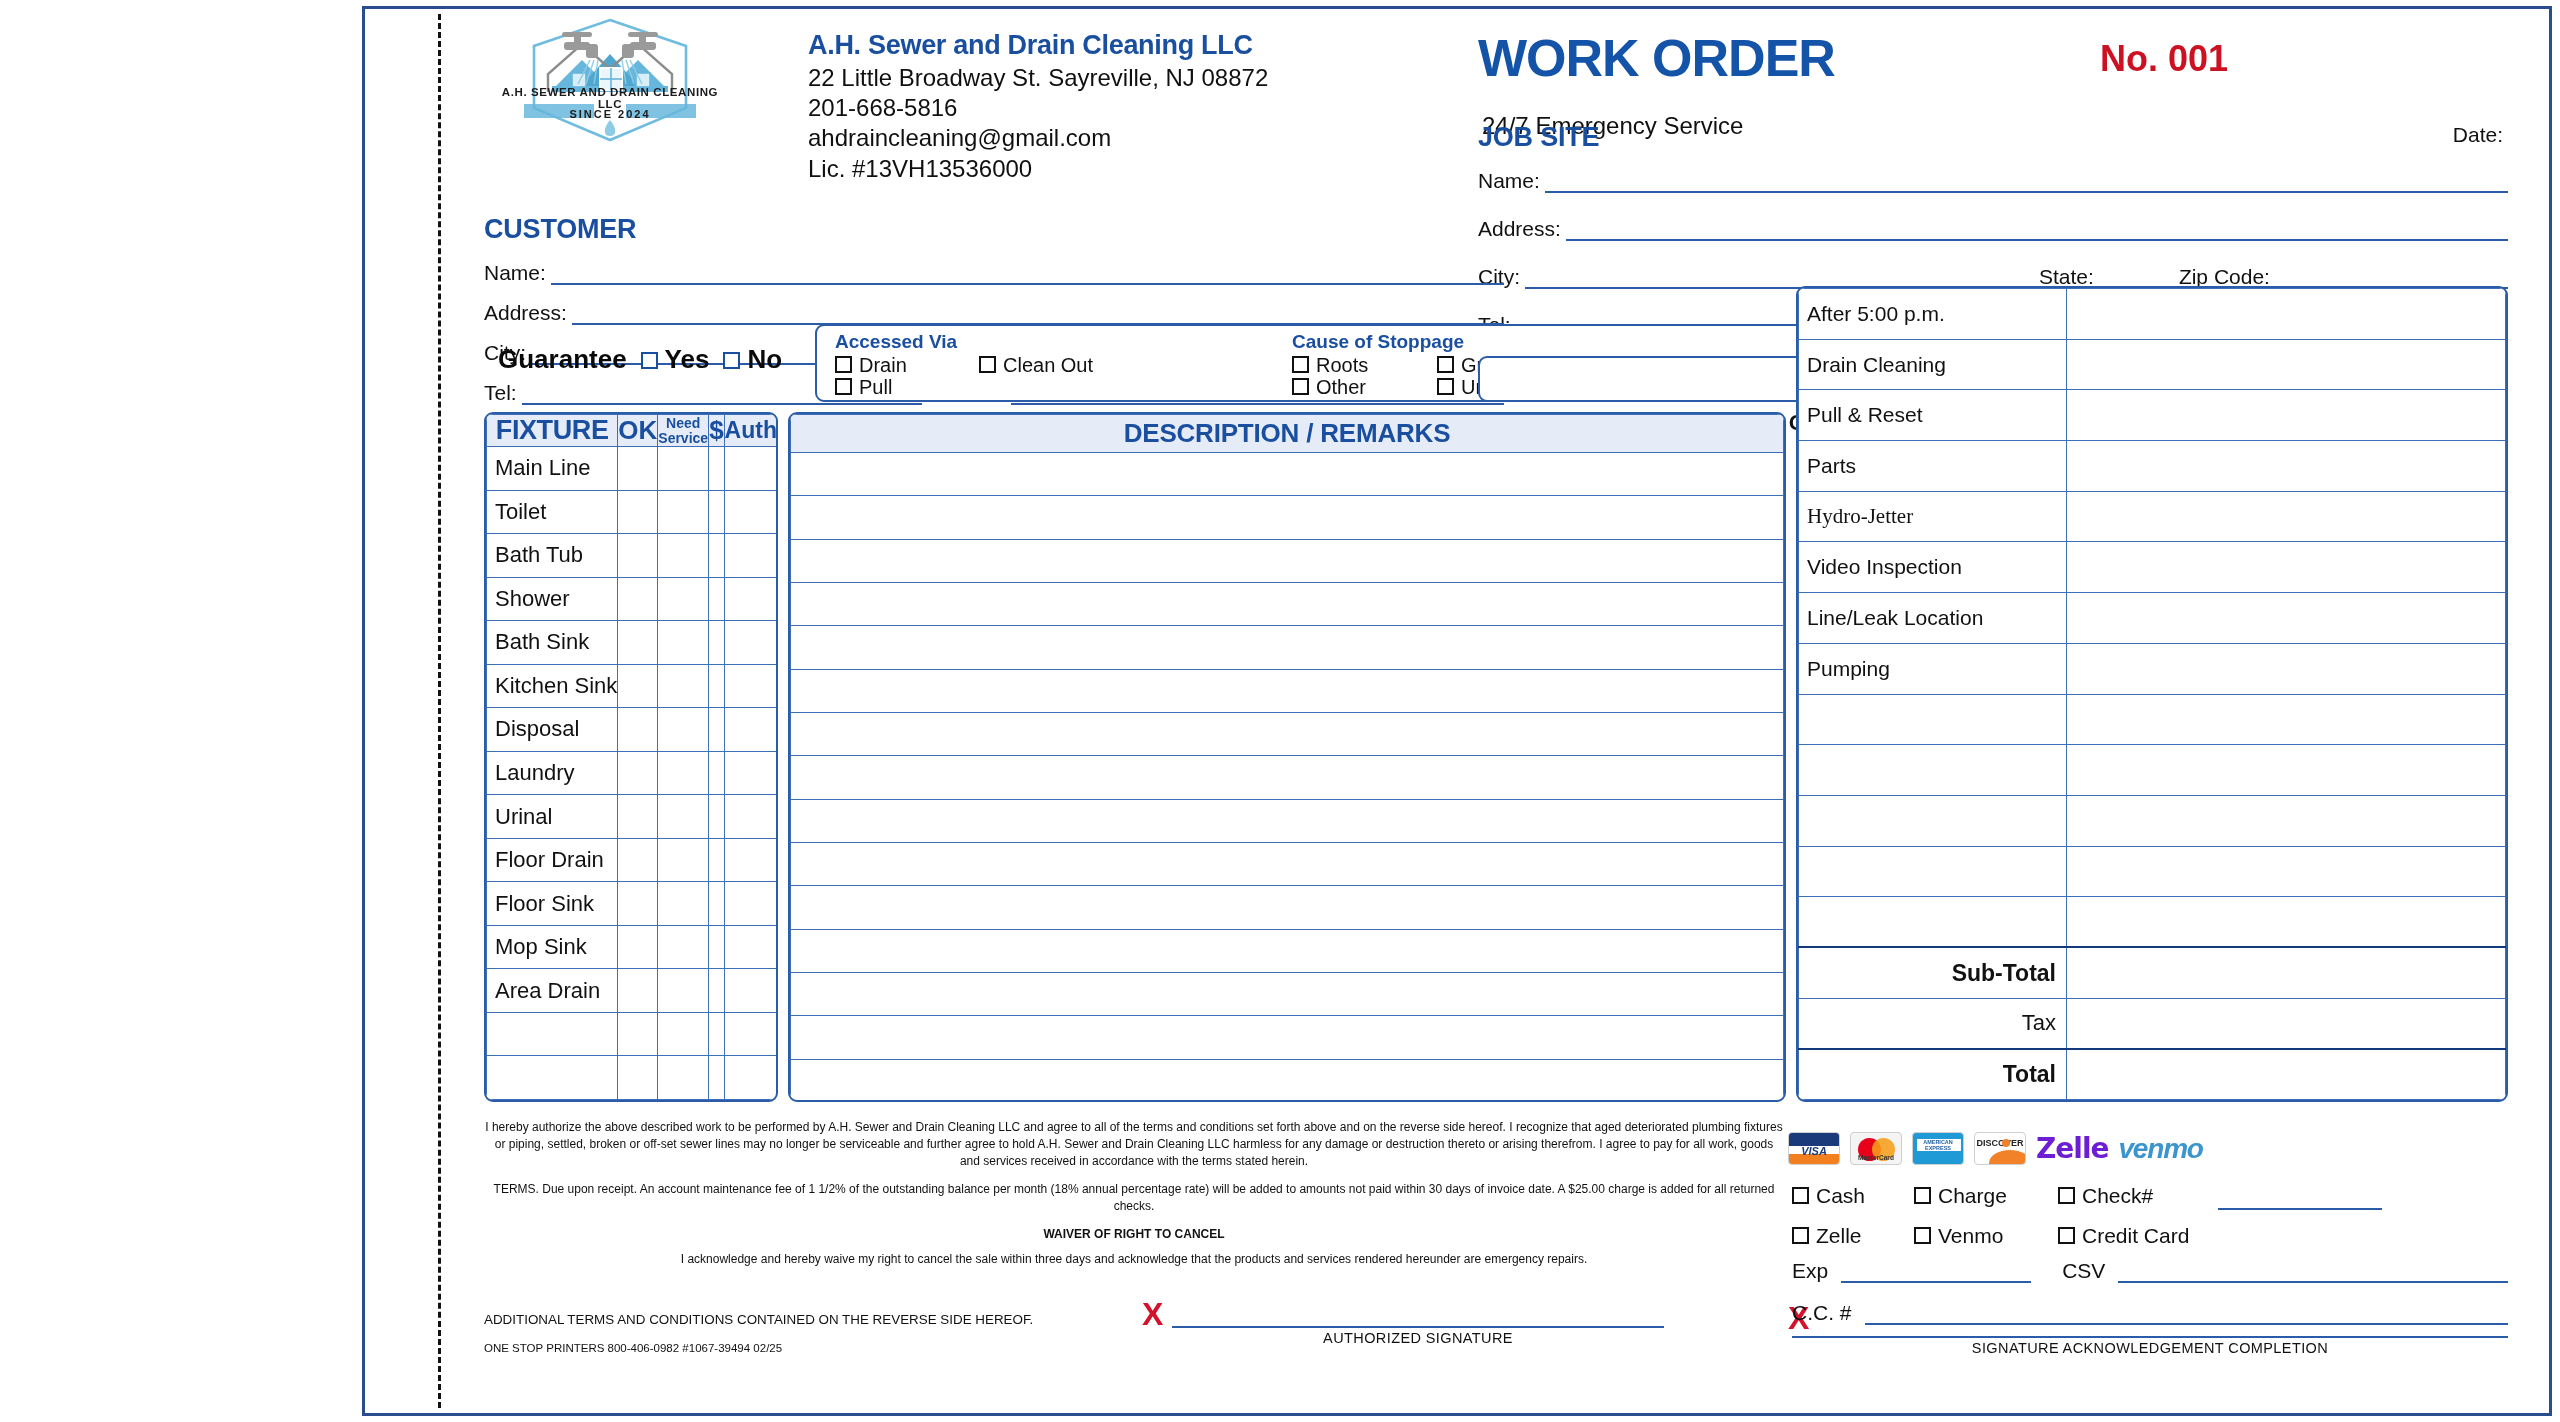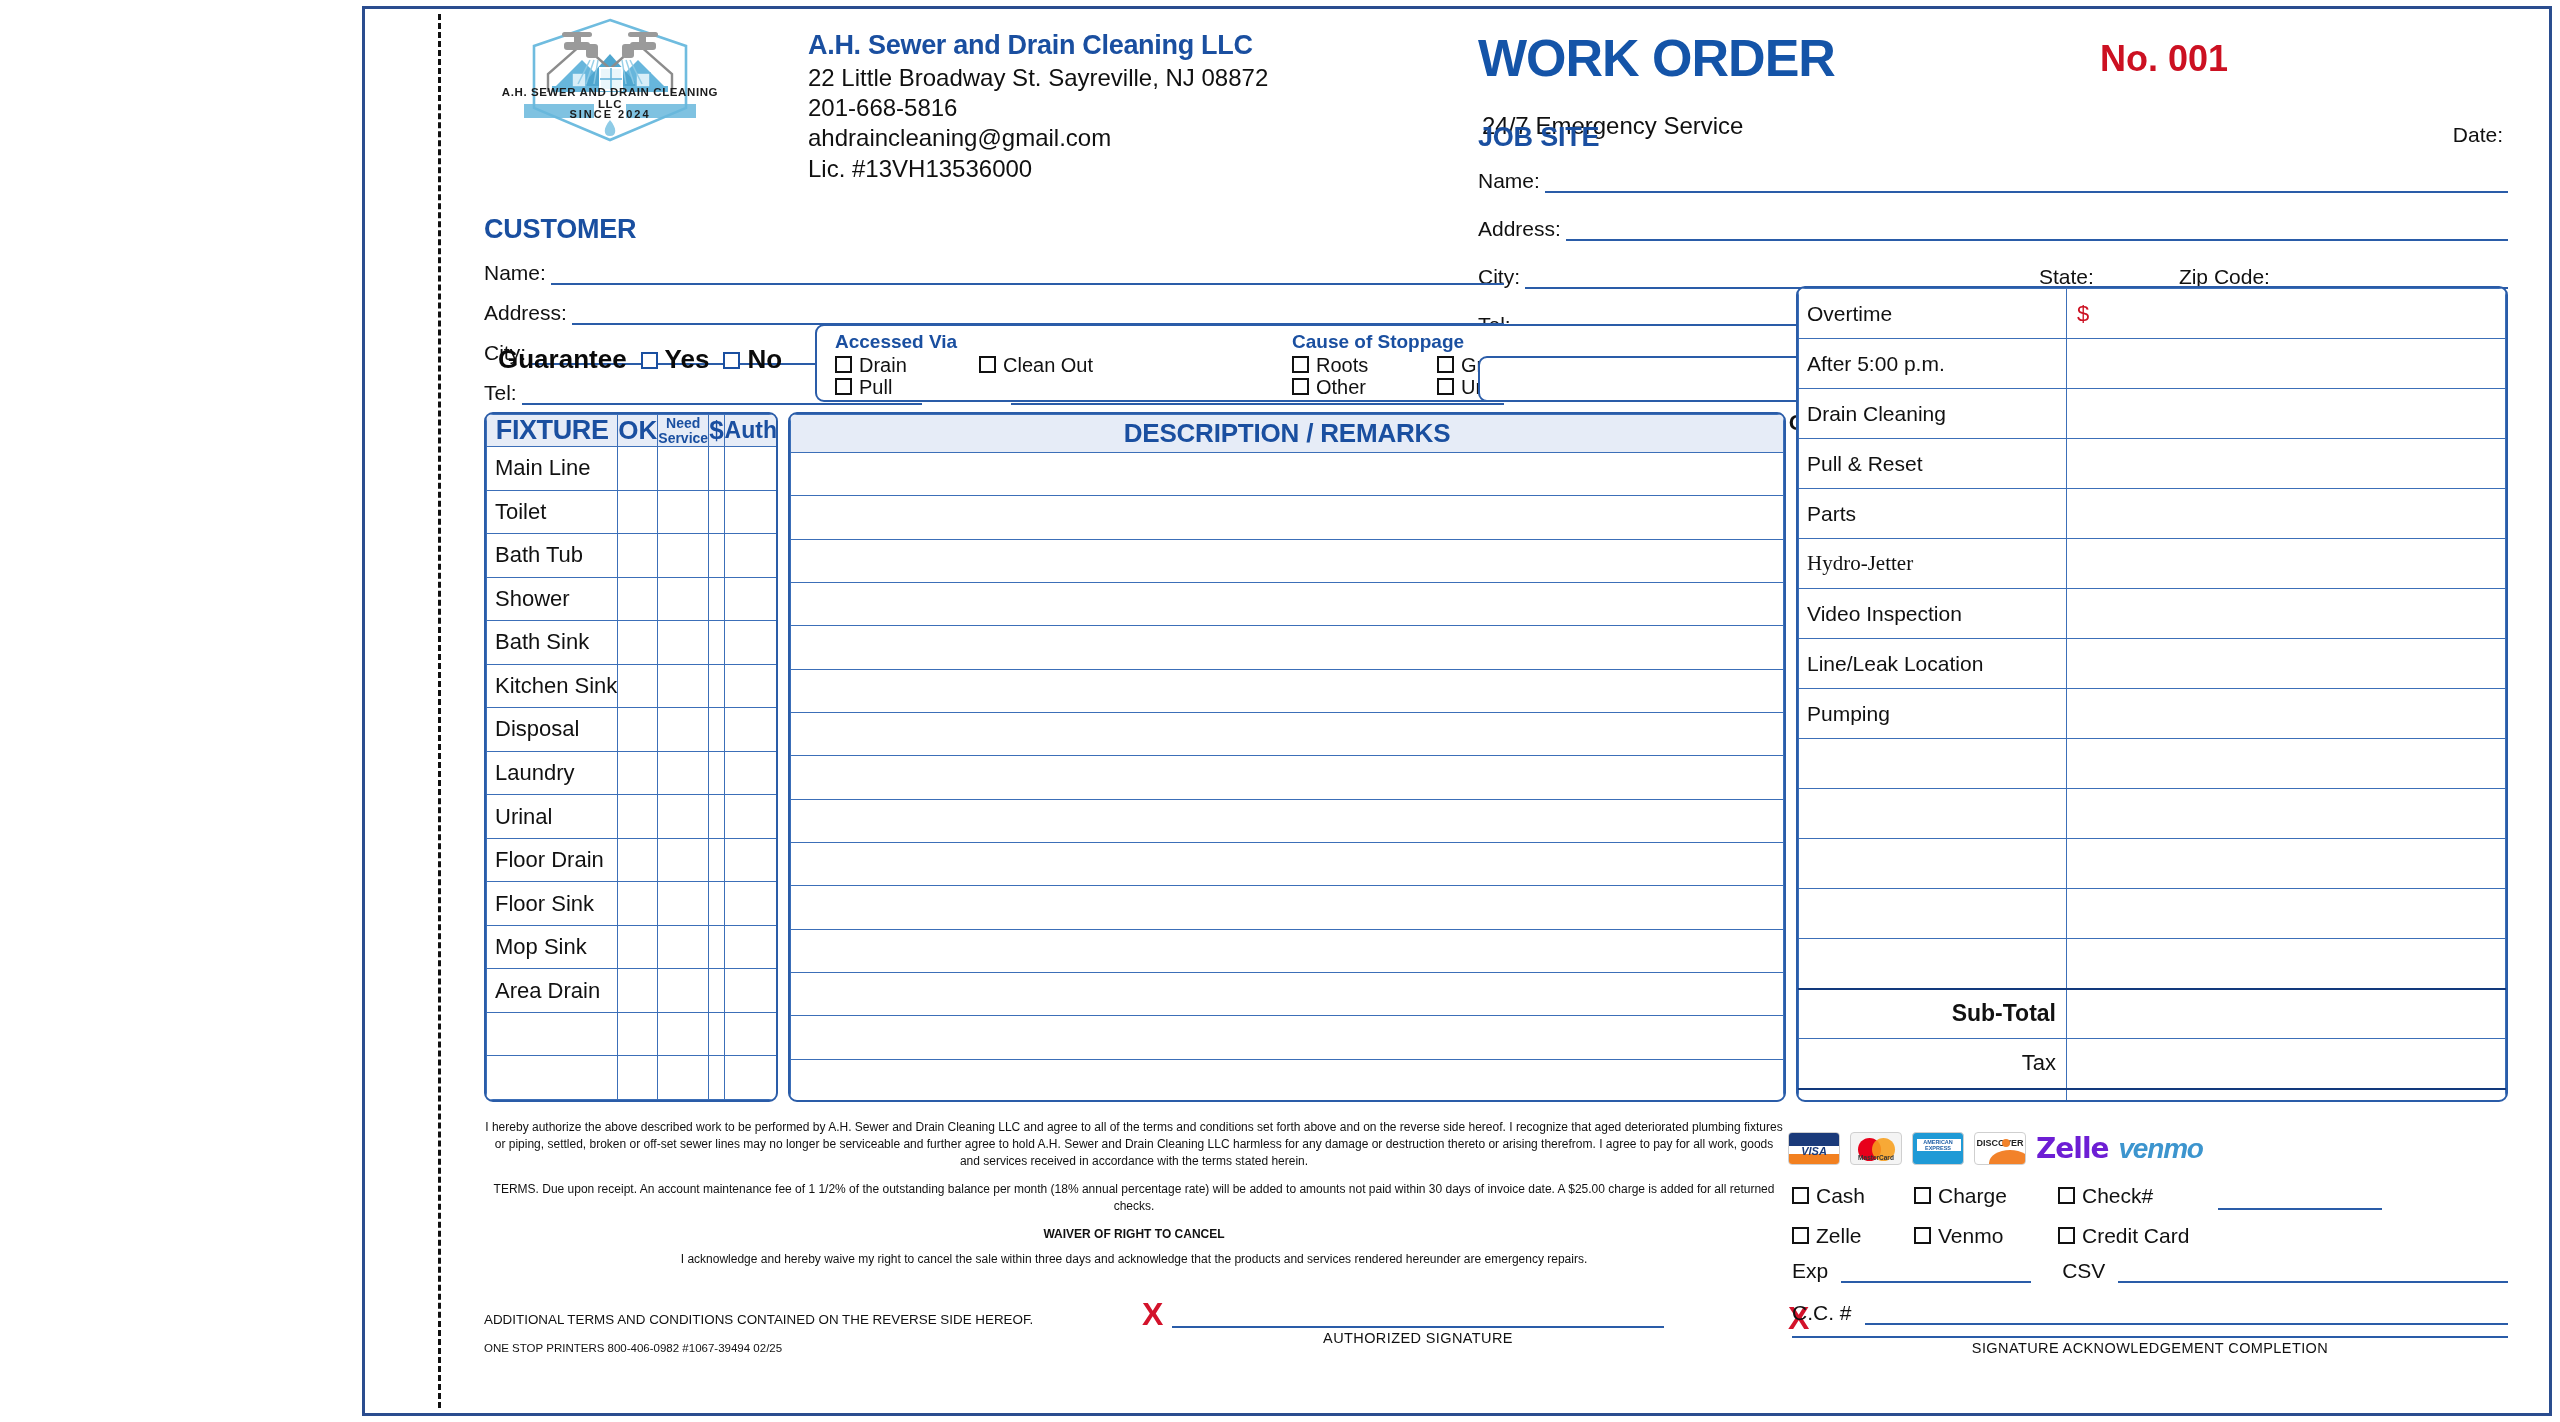--- a/index.html
+++ b/index.html
@@ -542,24 +542,20 @@
             <tr style="height: 43.3333px;">
               <td></td>
             </tr>
           </tbody>
       </table>
     </div>
 
     <div class="tblwrap" style="left:1326px; top:272px; width:712px; height:816px;">
       <table class="tbl">
         <tbody id="svc-body">
-            <tr style="height: 50px;">
-              <td class="svc-name" style="width: 268px;">Overtime</td>
-              <td class="svc-amt"><span style="color: rgb(204, 17, 34); font-size: 22px;">$</span></td>
-            </tr>
             <tr style="height: 50px;">
               <td class="svc-name" style="width: 268px;">After 5:00 p.m.</td>
               <td class="svc-amt"></td>
             </tr>
             <tr style="height: 50px;">
               <td class="svc-name" style="width: 268px;">Drain Cleaning</td>
               <td class="svc-amt"></td>
             </tr>
             <tr style="height: 50px;">
               <td class="svc-name" style="width: 268px; margin-top: 39px;">Pull &amp; Reset</td>

